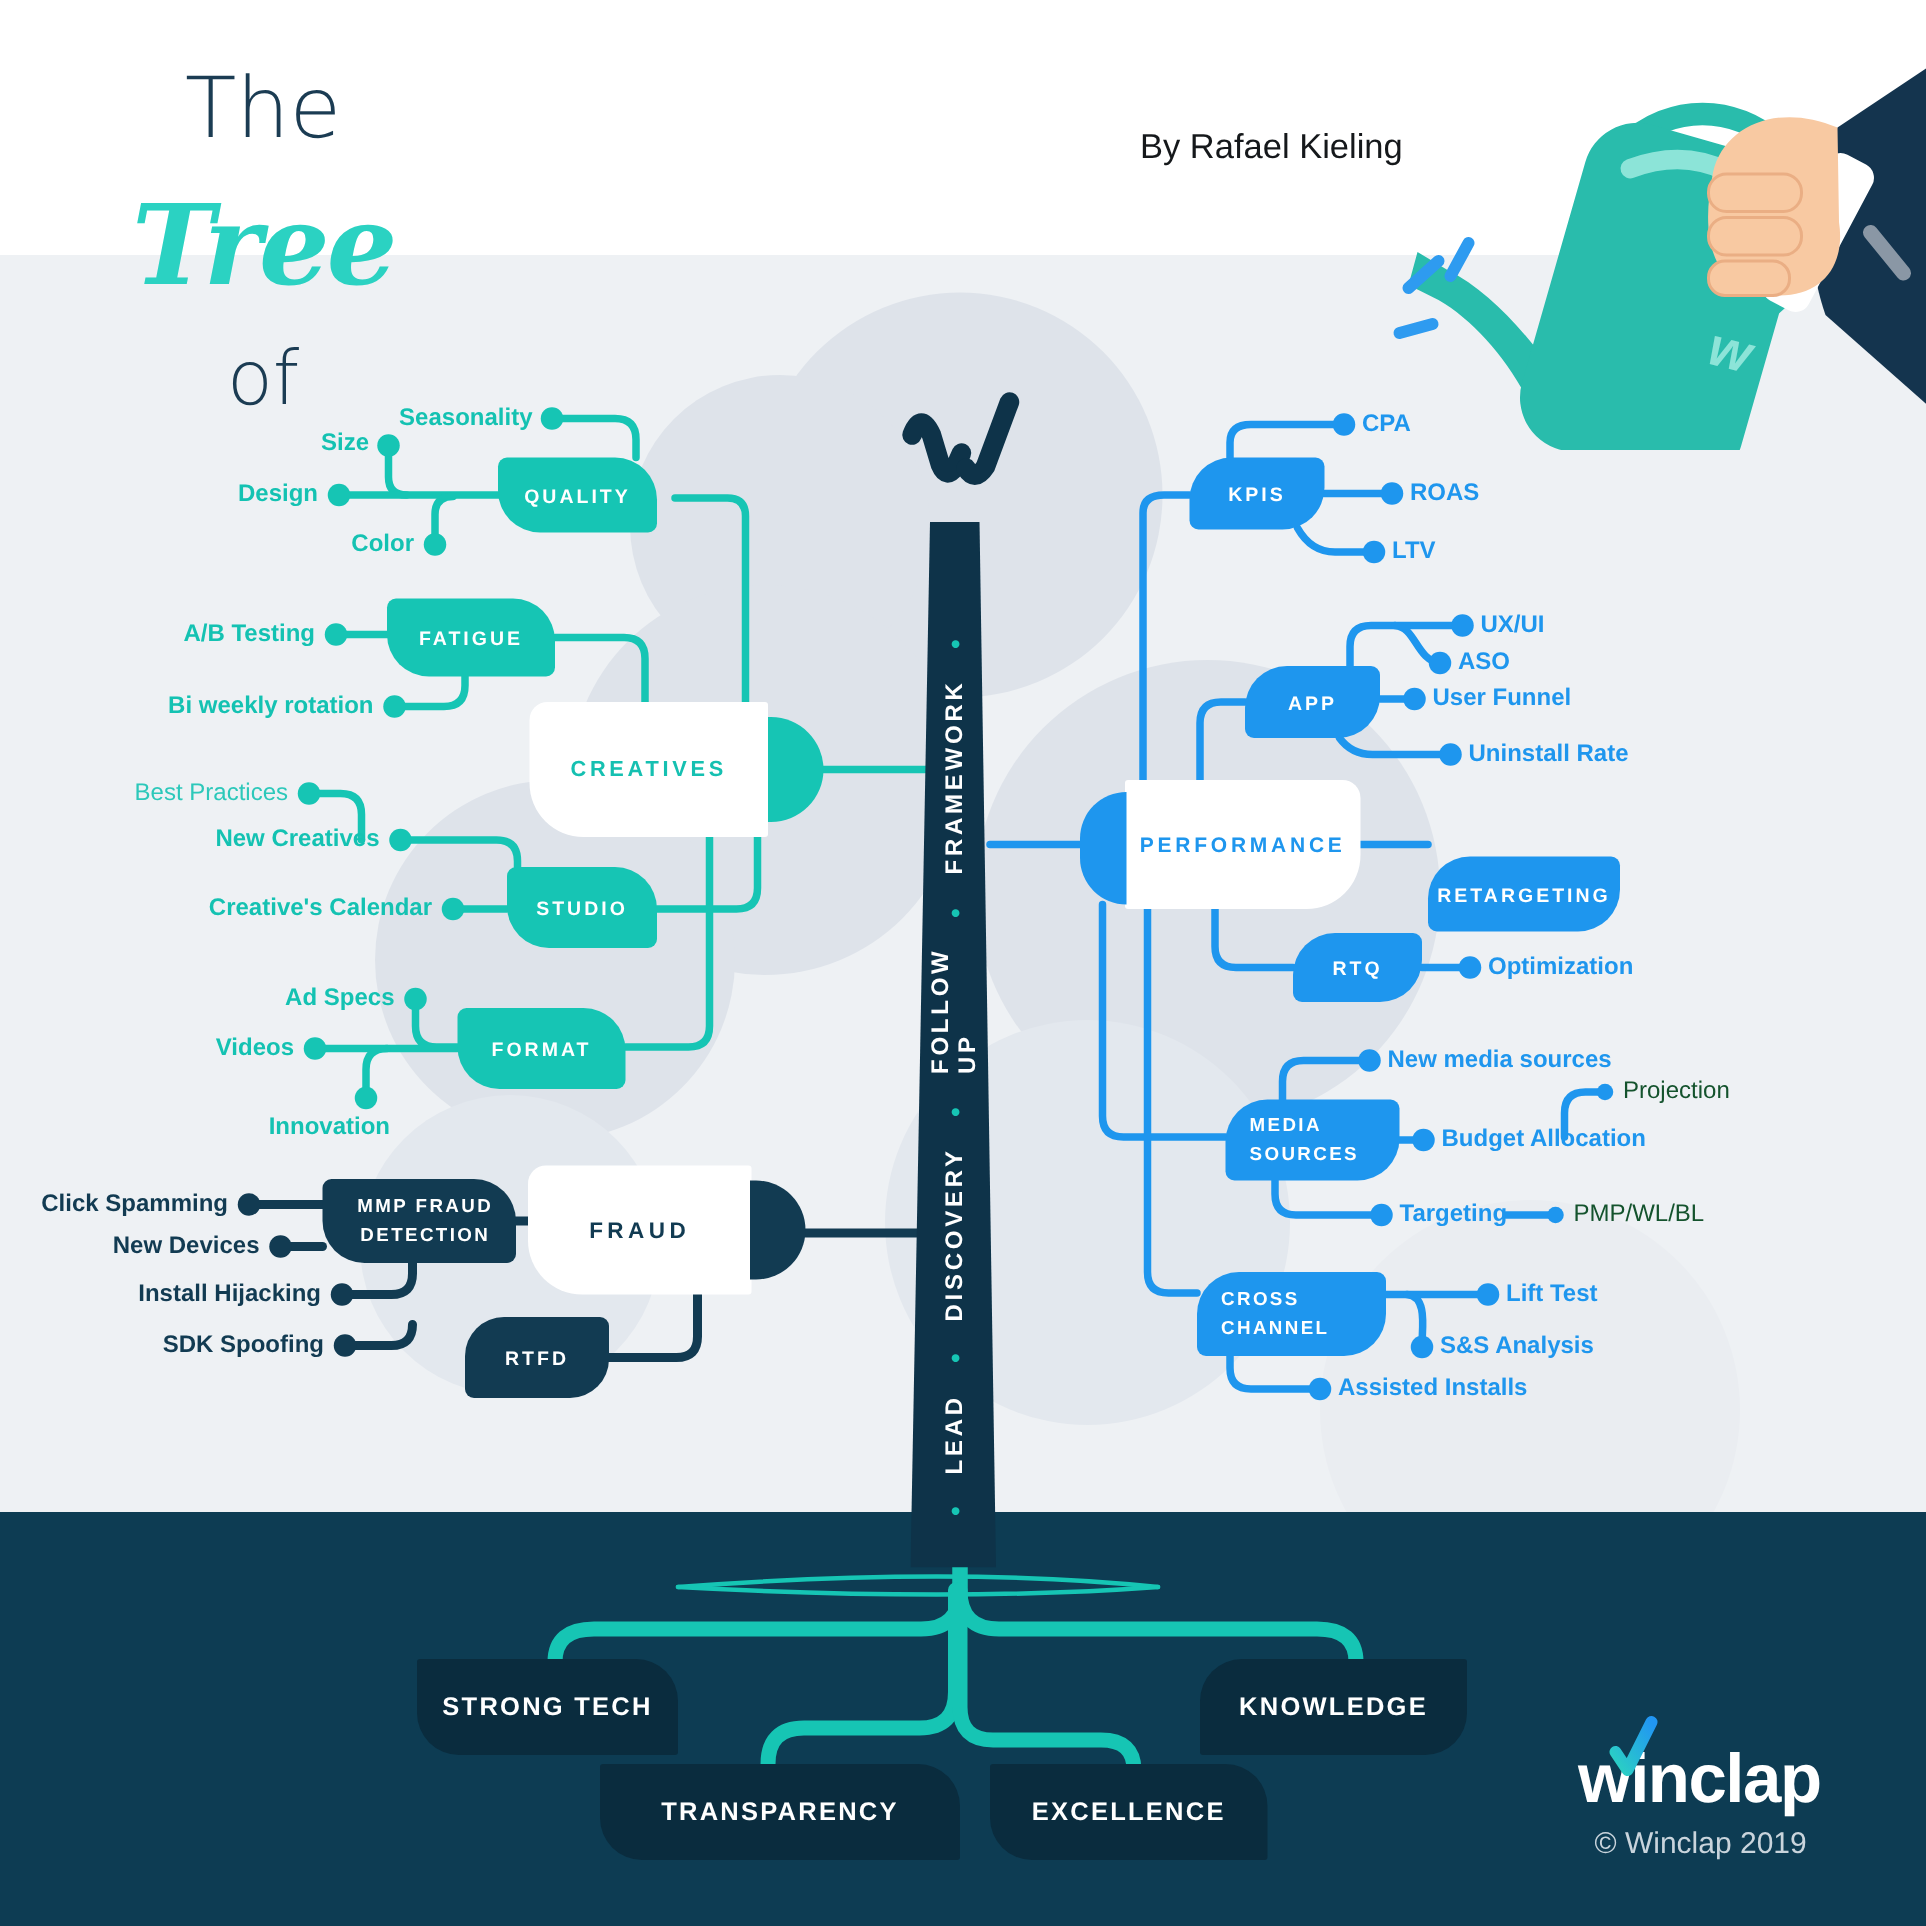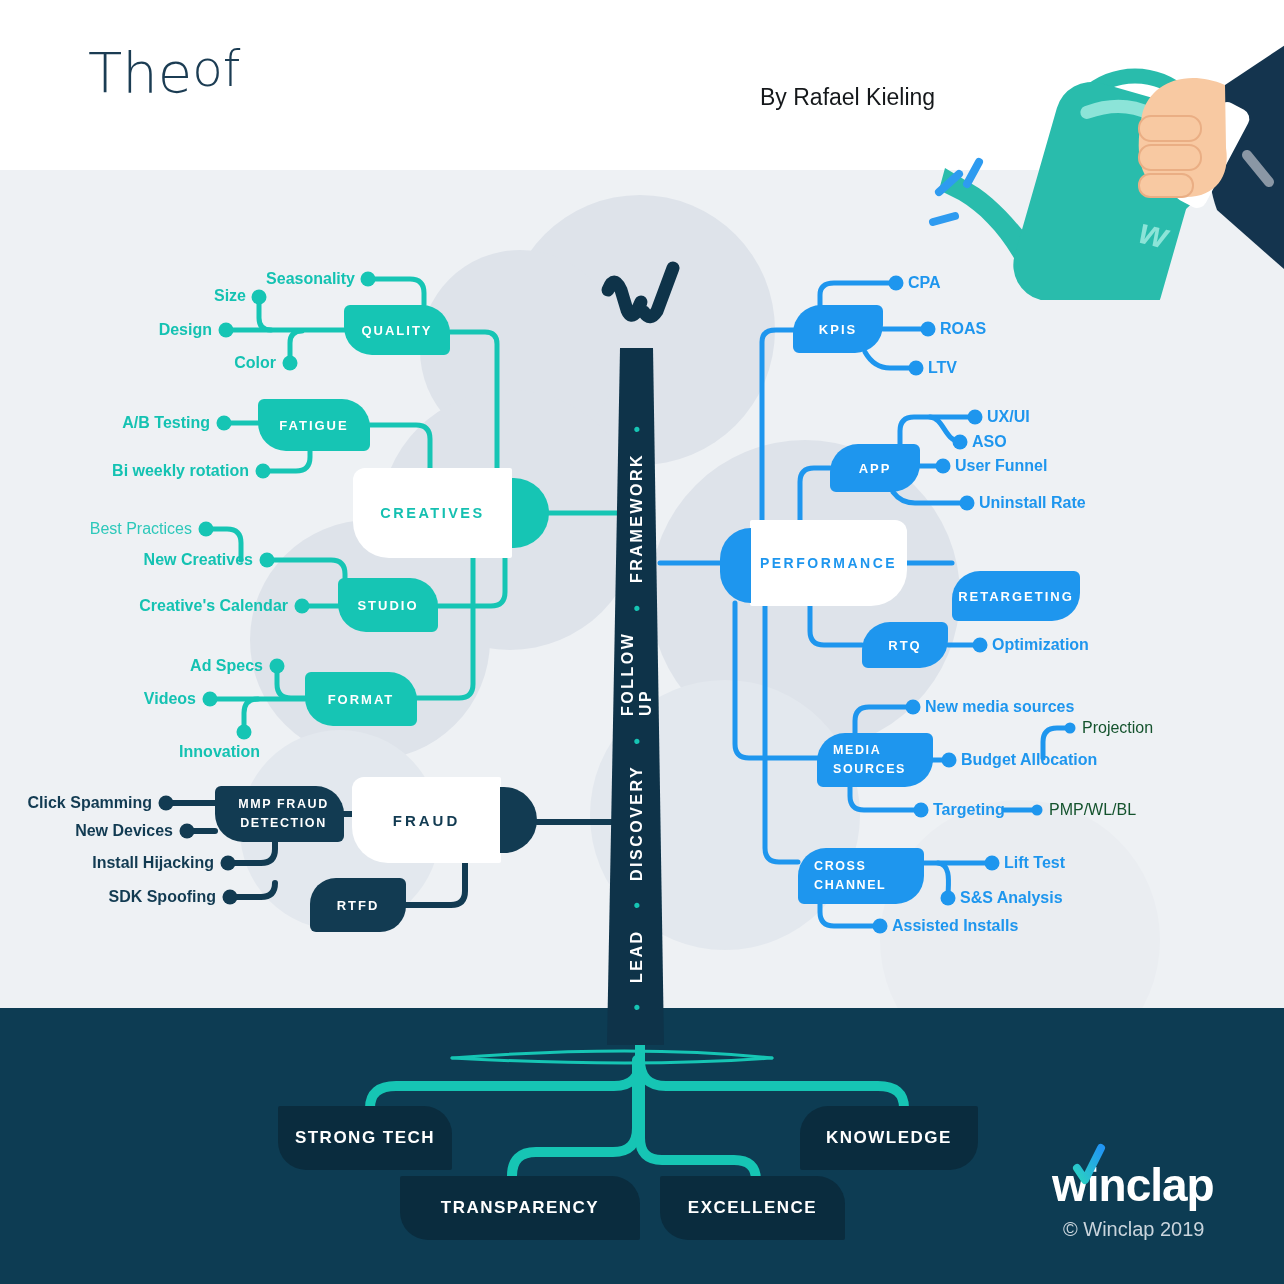--- a/index.html
+++ b/index.html
@@ -1,21 +1,21 @@
 <!DOCTYPE html>
 <html><head>
 <meta charset="utf-8">
 <style>
   html,body{margin:0;padding:0;}
   body{width:1284px;height:1284px;position:relative;overflow:hidden;
        background:#EEF1F4;font-family:"Liberation Sans",sans-serif;}
   .abs{position:absolute;}
   
   .header-band{left:0;top:0;width:1284px;height:170px;background:#ffffff;}
-  .title-wrap{left:88px;top:40px;display:flex;align-items:flex-start;}
+  .title-wrap{left:88px;top:40px;display:flex;align-items:center;gap:16px;flex-direction:column;}
   .t-plain{font-family:"DejaVu Sans",sans-serif;font-weight:300;font-size:56px;color:#1B3C53;}
   .t-script{font-family:"DejaVu Serif",serif;font-style:italic;font-weight:bold;
             font-size:74px;color:#2BD2C2;letter-spacing:-2px;}
   .byline{left:760px;top:84px;font-size:23px;color:#15181B;font-weight:500;}
   
   .cloud{border-radius:50%;background:#DEE3EA;}
   
   .lbl{position:absolute;font-weight:bold;font-size:16px;white-space:nowrap;transform:translateY(-50%);}
   .lbl.teal{color:#14C2B2;}
   .lbl.teal-lt{color:#2CC8BA;font-weight:normal;}
@@ -70,20 +70,21 @@
 <div class="abs cloud" style="left:380px;top:390px;width:260px;height:260px;"></div>
 <div class="abs cloud" style="left:650px;top:440px;width:310px;height:310px;"></div>
 <div class="abs cloud" style="left:250px;top:520px;width:240px;height:240px;"></div>
 <div class="abs cloud" style="left:590px;top:680px;width:270px;height:270px;background:#E3E8EE;"></div>
 <div class="abs cloud" style="left:240px;top:730px;width:200px;height:200px;background:#E3E8EE;"></div>
 <div class="abs cloud" style="left:880px;top:800px;width:280px;height:280px;background:#EAEDF1;"></div>
 
 <div class="abs header-band"></div>
 <div class="abs title-wrap">
   <span class="t-plain">The</span>
+  <span class="t-script">Tree</span>
   <span class="t-plain" style="font-size:50px;">of</span>
 </div>
 <div class="abs byline">By Rafael Kieling</div>
 
 <div class="abs ground"></div>
 
 <svg width="1284" height="1284" viewBox="0 0 1284 1284">
 
   <g class="tl">
     <path d="M368,279 H410 Q424,279 424,293 V305"></path>
@@ -219,21 +220,21 @@
     <rect x="214" y="115" width="62" height="25" rx="12" fill="#F8C9A2" stroke="#EAAE84" stroke-width="2"></rect>
     <rect x="214" y="144" width="54" height="23" rx="11" fill="#F8C9A2" stroke="#EAAE84" stroke-width="2"></rect>
   </g>
   <g stroke="#2E9BF0" stroke-width="8" stroke-linecap="round">
     <path d="M14,162 L34,144"></path>
     <path d="M42,154 L54,132"></path>
     <path d="M8,192 L30,186"></path>
   </g>
 </svg>
 
-<div class="leaf l" style="left:344px;top:305px;width:106px;height:50px;">
+<div class="leaf l" style="left:332px;top:305px;width:106px;height:50px;">
   <span>QUALITY</span>
 </div>
 <div class="leaf l" style="left:258px;top:399px;width:112px;height:52px;">
   <span>FATIGUE</span>
 </div>
 <div class="wbox" style="left:353px;top:468px;width:159px;height:90px;border-radius:12px 2px 2px 36px;color:#15C0B1;">
   <span>CREATIVES</span>
 </div>
 <div class="tab" style="left:512px;top:478px;width:37px;height:70px;background:#16C5B4;border-radius:0 35px 35px 0;"></div>
 <div class="leaf l" style="left:338px;top:578px;width:100px;height:54px;">

